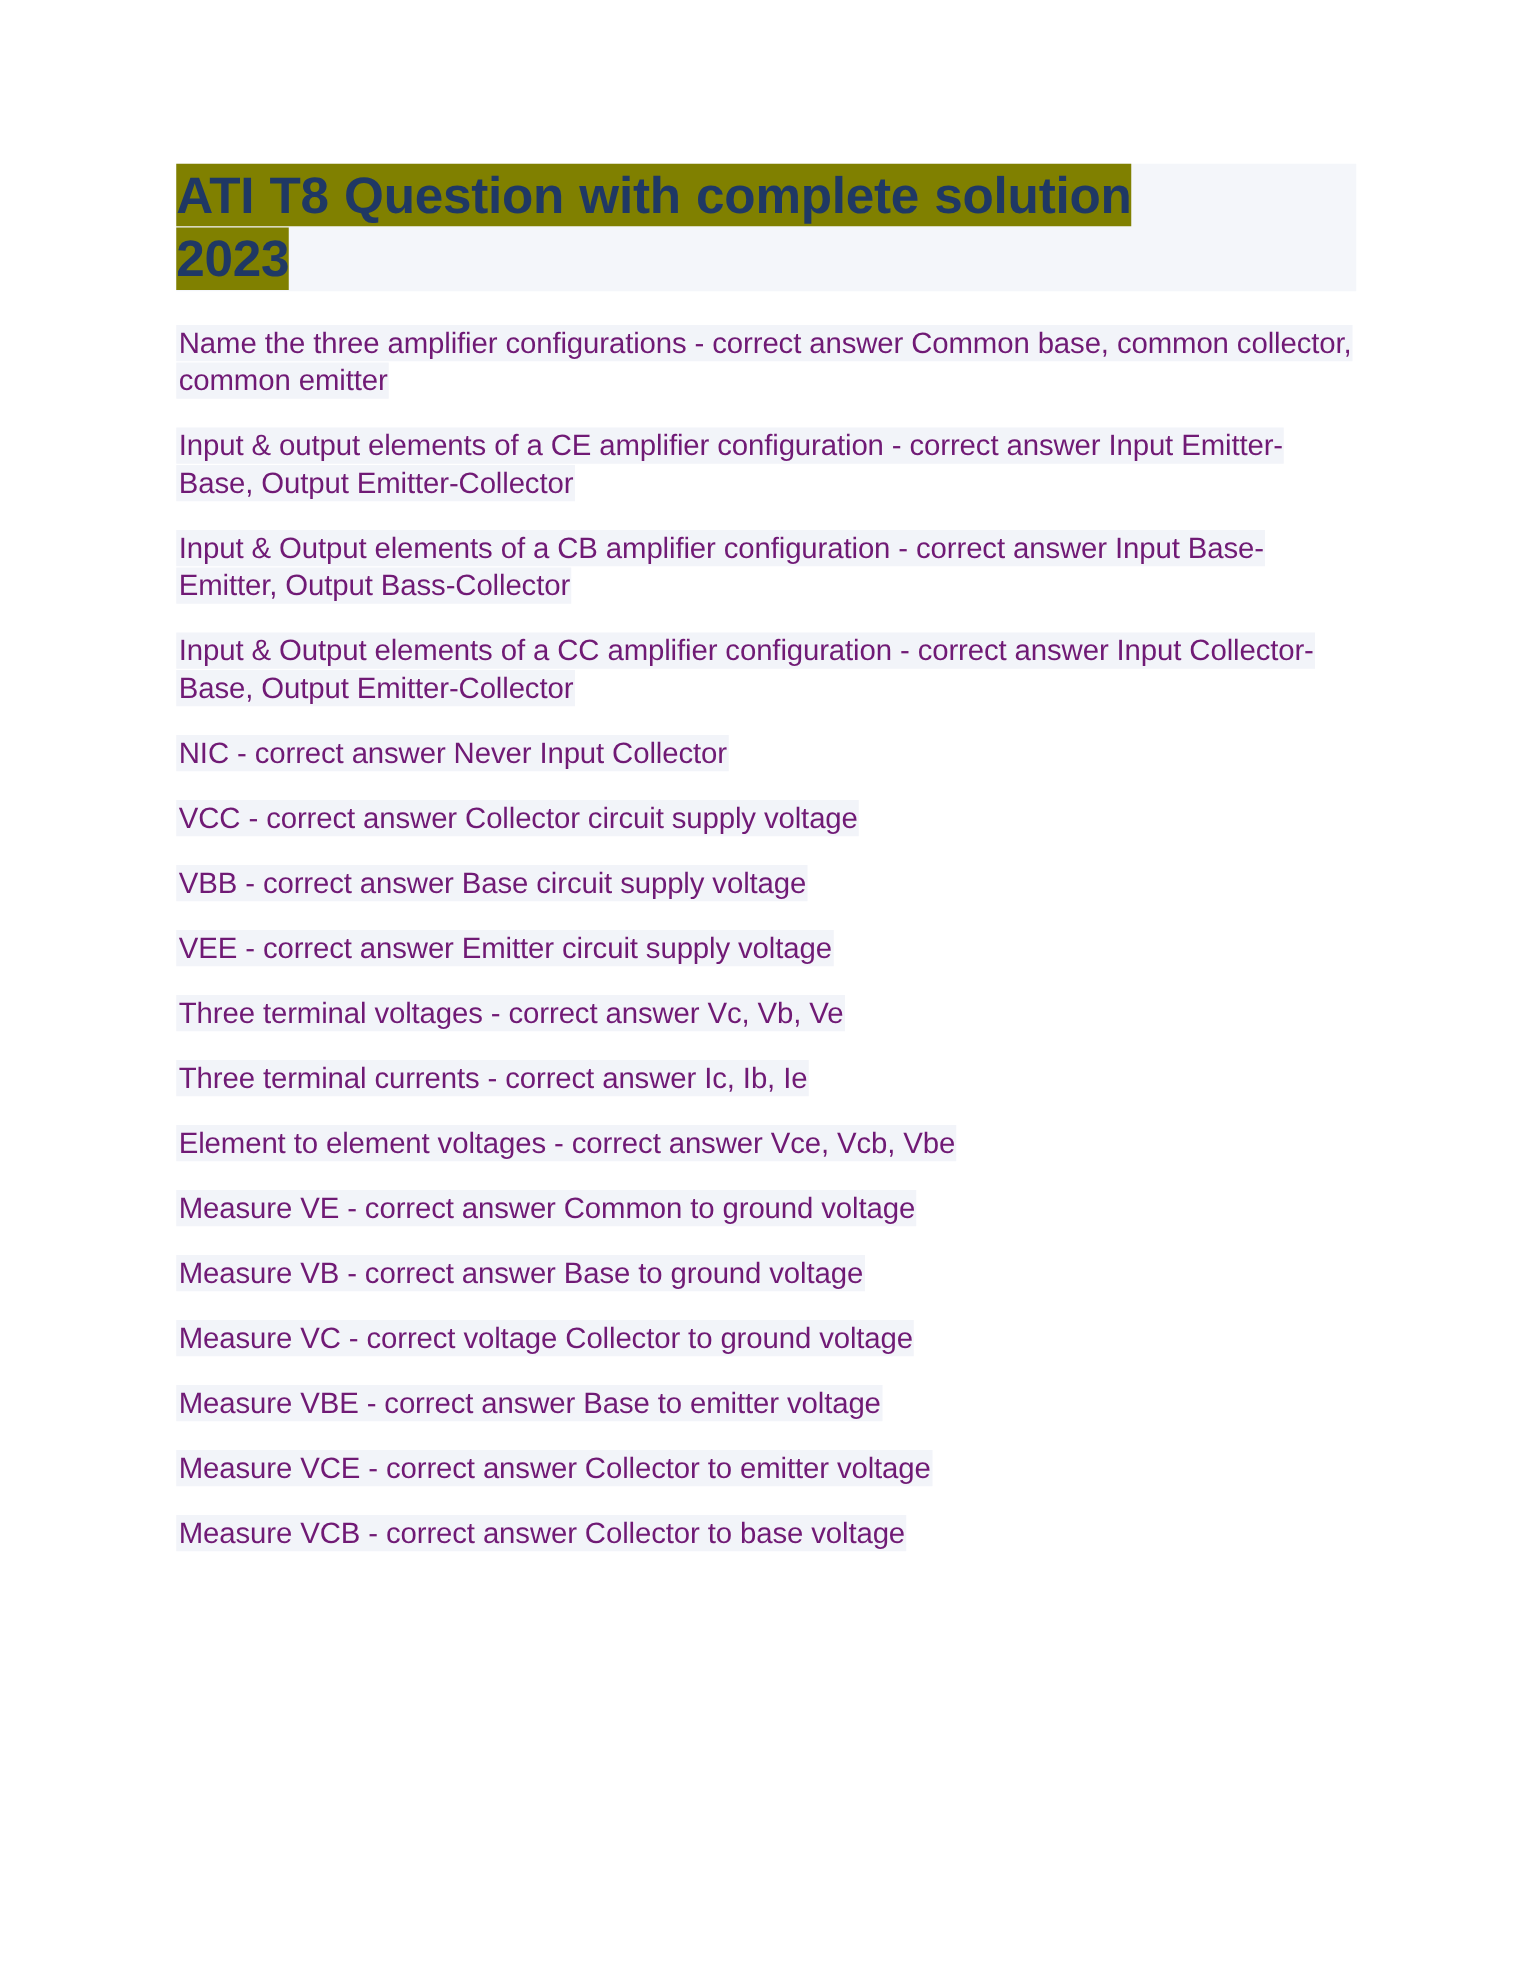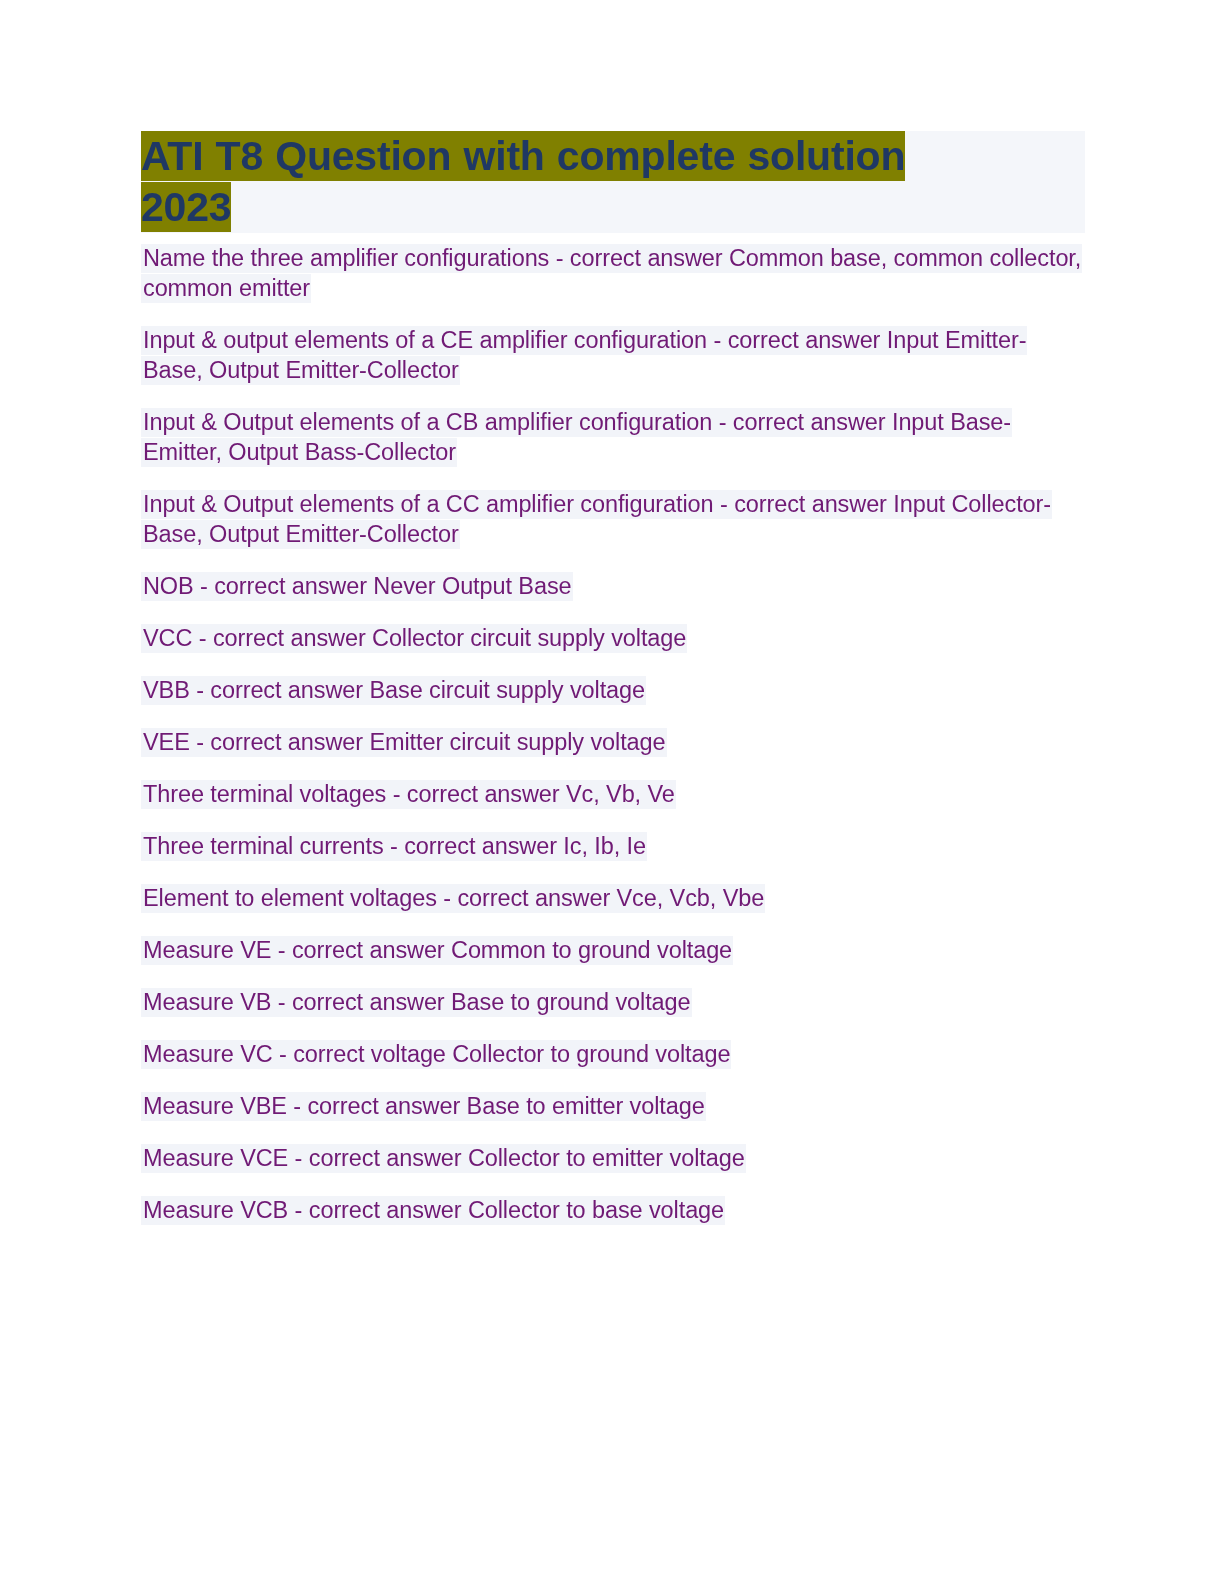--- a/index.html
+++ b/index.html
@@ -31,21 +31,21 @@
     left: 141px;
     top: 131px;
     width: 944px;
   }
 
   
   .title-block {
     background: #f4f6fa;
     width: 944px;
     padding: 0;
-    margin: 0 0 10px 0;
+    margin: 0 0 26px 0;
     box-sizing: border-box;
   }
   .doc-title {
     margin: 0;
     padding: 0;
     font-size: 41px;
     line-height: 51px;
     font-weight: bold;
     color: #1f3864;
     letter-spacing: -0.2px;
@@ -91,21 +91,21 @@
 
     <div class="title-block">
       <h1 class="doc-title"><span class="hl">ATI T8 Question with complete solution</span><br><span class="hl">2023</span></h1>
     </div>
 
     <div class="qa-list" id="qa-list">
         <p class="qa-item"><span class="qa-text">Name the three amplifier configurations - correct  answer   Common base, common collector, common emitter</span></p>
         <p class="qa-item"><span class="qa-text">Input &amp; output elements of a CE amplifier configuration - correct  answer   Input Emitter-Base, Output Emitter-Collector</span></p>
         <p class="qa-item"><span class="qa-text">Input &amp; Output elements of a CB amplifier configuration - correct  answer   Input Base-Emitter, Output Bass-Collector</span></p>
         <p class="qa-item"><span class="qa-text">Input &amp; Output elements of a CC amplifier configuration - correct  answer   Input Collector-Base, Output Emitter-Collector</span></p>
-        <p class="qa-item"><span class="qa-text">NOB - correct  answer   Never Output Base</span></p>
+        <p class="qa-item"><span class="qa-text">NIC - correct  answer   Never Input Collector</span></p>
         <p class="qa-item"><span class="qa-text">VCC - correct  answer   Collector circuit supply voltage</span></p>
         <p class="qa-item"><span class="qa-text">VBB - correct  answer   Base circuit supply voltage</span></p>
         <p class="qa-item"><span class="qa-text">VEE - correct  answer   Emitter circuit supply voltage</span></p>
         <p class="qa-item"><span class="qa-text">Three terminal voltages - correct  answer   Vc, Vb, Ve</span></p>
         <p class="qa-item"><span class="qa-text">Three terminal currents - correct  answer   Ic, Ib, Ie</span></p>
         <p class="qa-item"><span class="qa-text">Element to element voltages - correct  answer   Vce, Vcb, Vbe</span></p>
         <p class="qa-item"><span class="qa-text">Measure VE - correct  answer   Common to ground voltage</span></p>
         <p class="qa-item"><span class="qa-text">Measure VB - correct  answer   Base to ground voltage</span></p>
         <p class="qa-item"><span class="qa-text">Measure VC - correct  voltage   Collector to ground voltage</span></p>
         <p class="qa-item"><span class="qa-text">Measure VBE - correct  answer   Base to emitter voltage</span></p>

